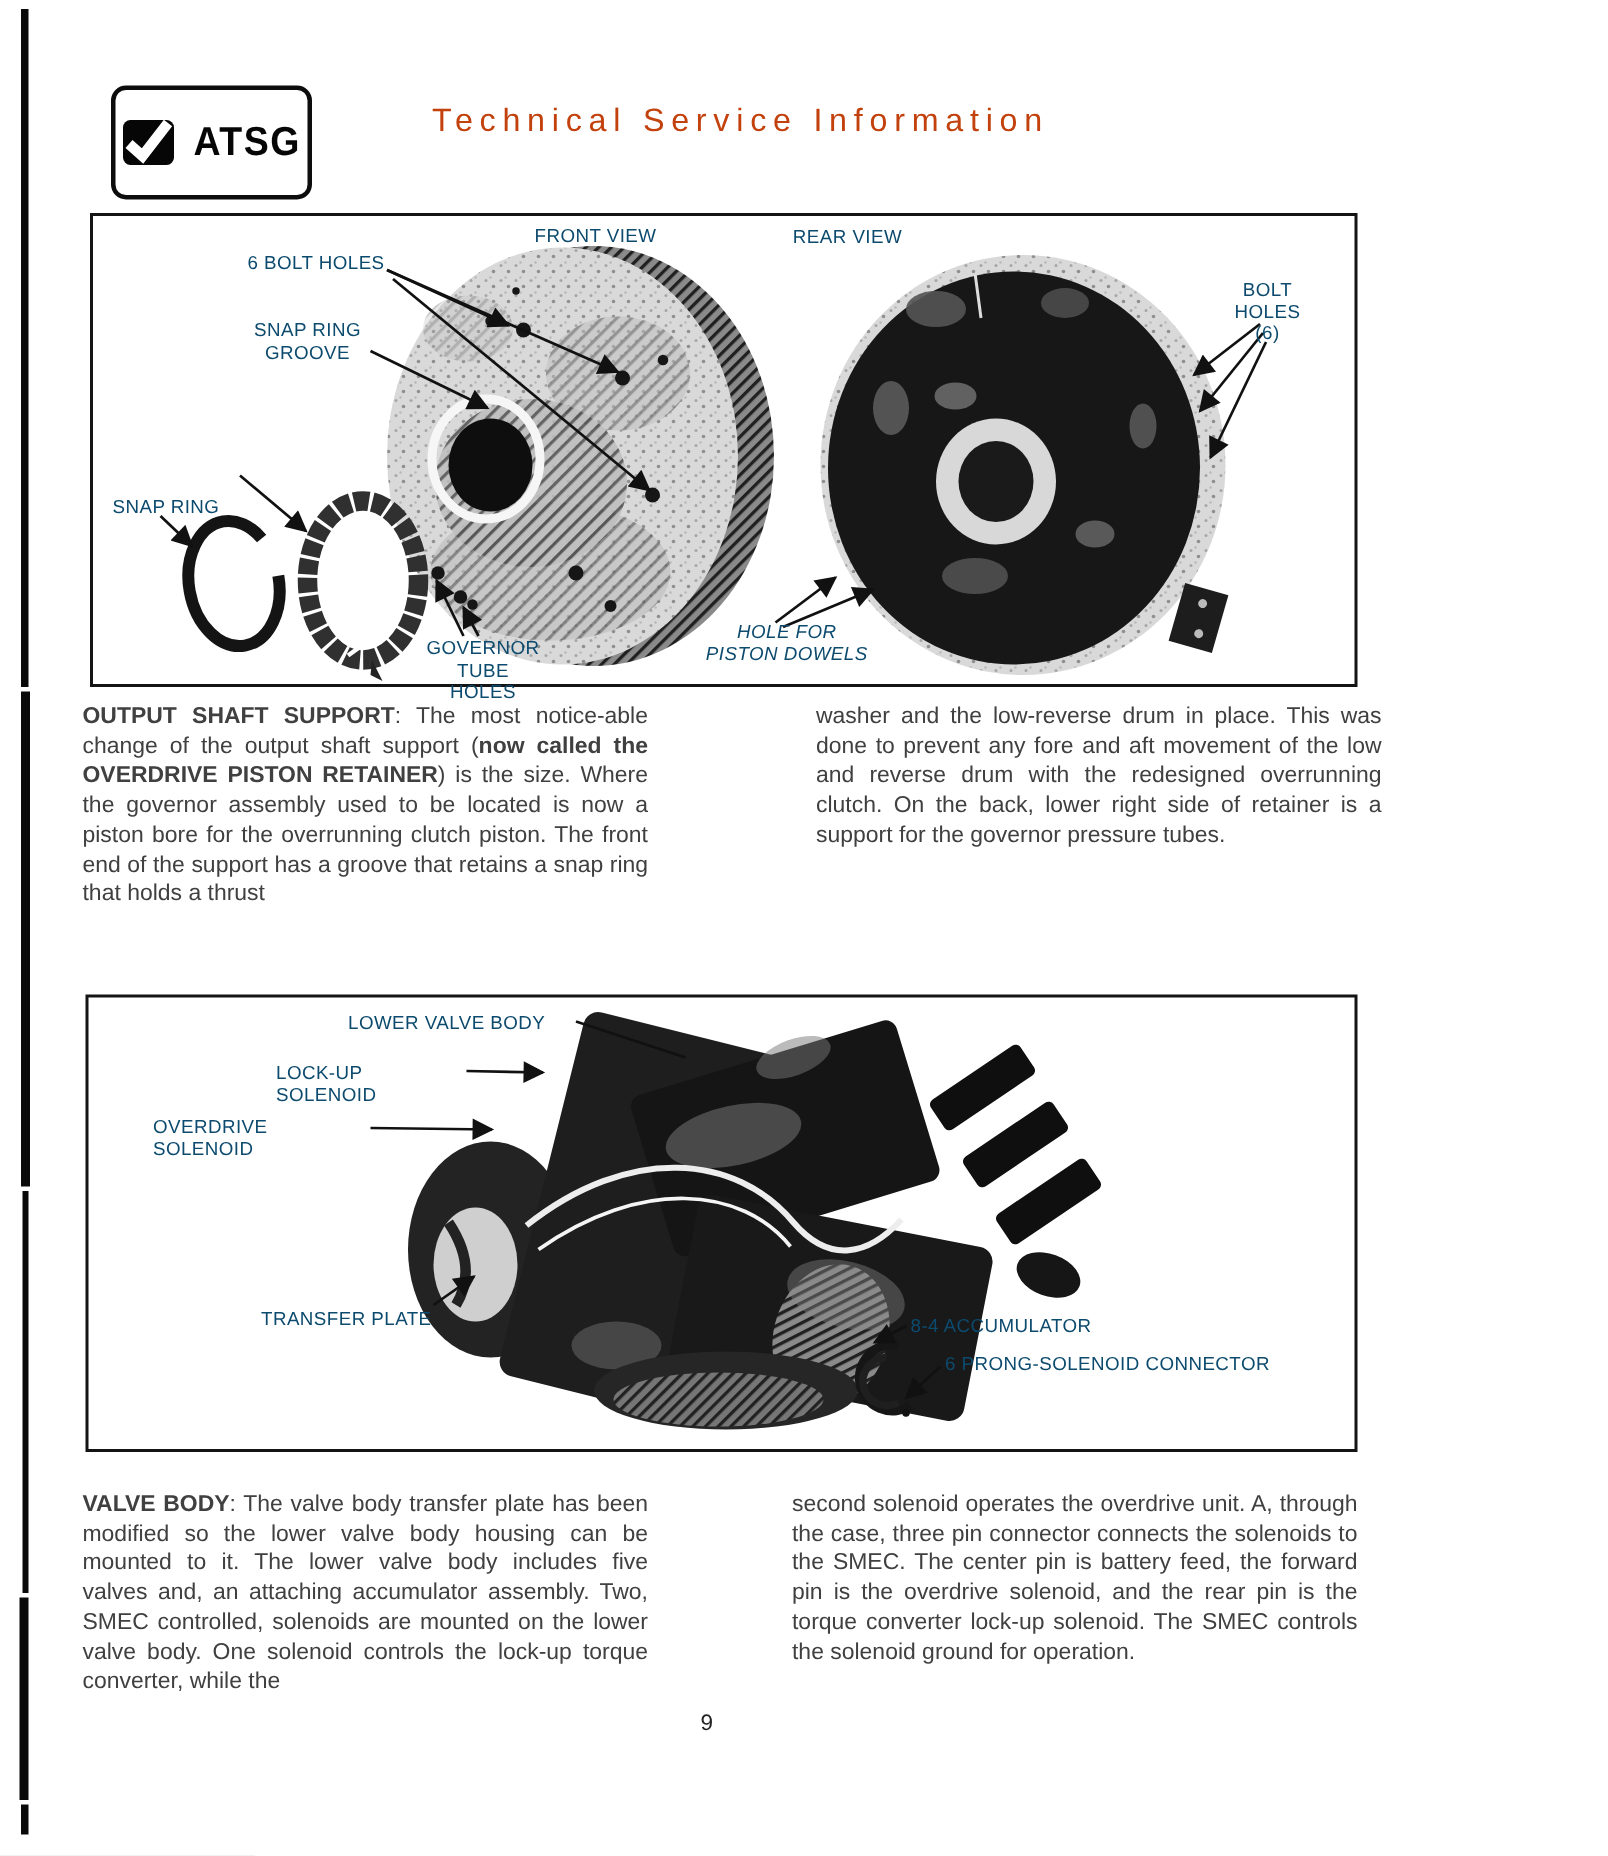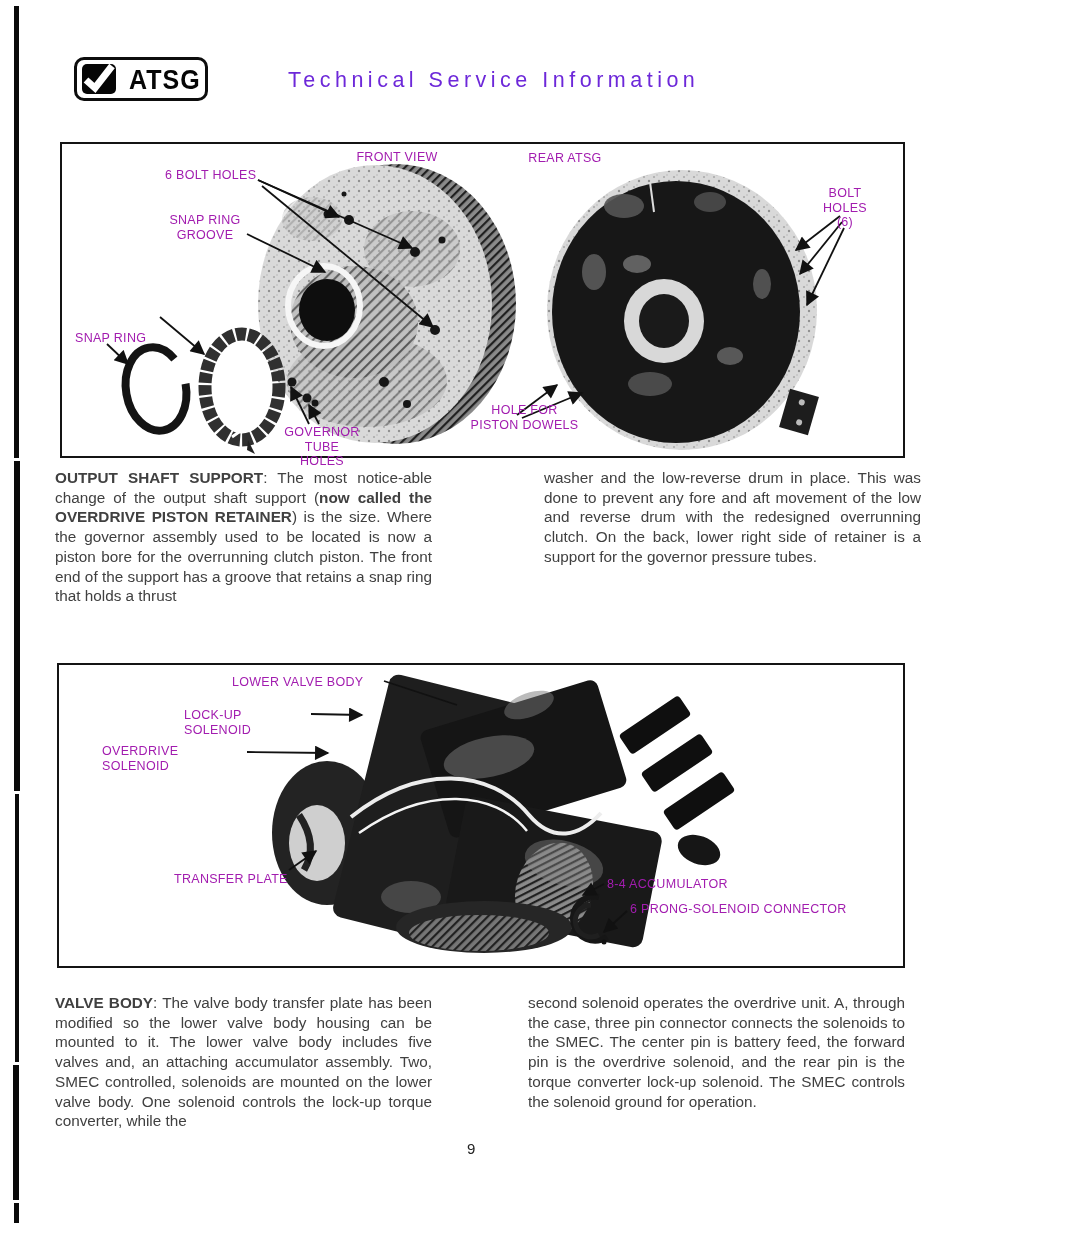--- a/index.html
+++ b/index.html
@@ -7,34 +7,34 @@
     position:relative; width:1072px; height:1237px; margin:0 auto;
     background:#ffffff; overflow:hidden;
     font-family:"Liberation Sans", sans-serif; color:#131313;
   }
   
   .bind{position:absolute; background:#0a0a0a;}
   
   .logo{
     position:absolute; left:74px; top:57px; width:118px; height:38px;
     border:3px solid #0d0d0d; border-radius:10px; background:#fff;
-    display:flex; align-items:center; padding:0 5px; gap:13px;
+    display:flex; align-items:center; padding:16px 5px; gap:13px;
   }
   .logo .chk{width:40px; height:30px; background:#060606; border-radius:5px;
     display:flex; align-items:center; justify-content:center; overflow:visible;}
   .logo .word{font-size:25px; font-weight:bold; letter-spacing:1px; transform:scaleY(1.08); color:#060606;}
   .doc-title{
     position:absolute; left:288px; top:68px; font-size:21.5px;
-    letter-spacing:4.5px; color:#6d28d9; white-space:nowrap;
+    letter-spacing:4.5px; color:#c2410c; white-space:nowrap;
   }
   
   .figbox{position:absolute; border:2px solid #141414; background:#fff;}
   .figbox svg{position:absolute; left:0; top:0;}
   .fig-label{
-    position:absolute; font-size:12.5px; line-height:14.5px; color:#a21caf;
+    position:absolute; font-size:12.5px; line-height:14.5px; color:#0c4a6e;
     letter-spacing:0.3px; white-space:pre-line;
   }
   .ctr{text-align:center;}
   .rgt{}
   
   .col{
     position:absolute; width:377px; font-size:15.3px; line-height:19.7px;
     text-align:justify; color:#404040;
   }
   .col b{font-weight:bold;}
@@ -150,28 +150,28 @@
         <line x1="257" y1="280" x2="247" y2="261" marker-end="url(#ah)"></line>
         <line x1="455" y1="271" x2="495" y2="241" marker-end="url(#ah)"></line>
         <line x1="460" y1="274" x2="520" y2="249" marker-end="url(#ah)"></line>
         <line x1="778" y1="72" x2="734" y2="106" marker-end="url(#ah)"></line>
         <line x1="780" y1="78" x2="738" y2="130" marker-end="url(#ah)"></line>
         <line x1="782" y1="84" x2="745" y2="161" marker-end="url(#ah)"></line>
       </g>
     </svg>
 
     <div class="fig-label ctr" style="left:293px;top:6px;width:84px;">FRONT VIEW</div>
-    <div class="fig-label ctr" style="left:466px;top:7px;width:74px;">REAR ATSG</div>
+    <div class="fig-label ctr" style="left:466px;top:7px;width:74px;">REAR VIEW</div>
     <div class="fig-label" style="left:103px;top:24px;text-align:center;">6 BOLT HOLES</div>
     <div class="fig-label ctr" style="left:102px;top:69px;width:82px;">SNAP RING
 GROOVE</div>
     <div class="fig-label" style="left:13px;top:187px;">SNAP RING</div>
     <div class="fig-label ctr" style="left:205px;top:281px;width:110px;">GOVERNOR TUBE
 HOLES</div>
-    <div class="fig-label ctr" style="left:405px;top:259px;width:115px;">HOLE FOR
+    <div class="fig-label ctr" style="left:405px;top:270px;width:115px;font-style:italic;">HOLE FOR
 PISTON DOWELS</div>
     <div class="fig-label ctr" style="left:744px;top:42px;width:78px;">BOLT HOLES
 (6)</div>
   </div>
 
   <div class="col" style="left:55px;top:468px;">
     <b>OUTPUT SHAFT SUPPORT</b><span>: The most notice-able change of the output shaft support (</span><b>now called the OVERDRIVE PISTON RETAINER</b><span>) is the size. Where the governor assembly used to be located is now a piston bore for the overrunning clutch piston. The front end of the support has a groove that retains a snap ring that holds a thrust</span>
   </div>
   <div class="col" style="left:544px;top:468px;">
     <span>washer and the low-reverse drum in place. This was done to prevent any fore and aft movement of the low and reverse drum with the redesigned overrunning clutch. On the back, lower right side of retainer is a support for the governor pressure tubes.</span>

